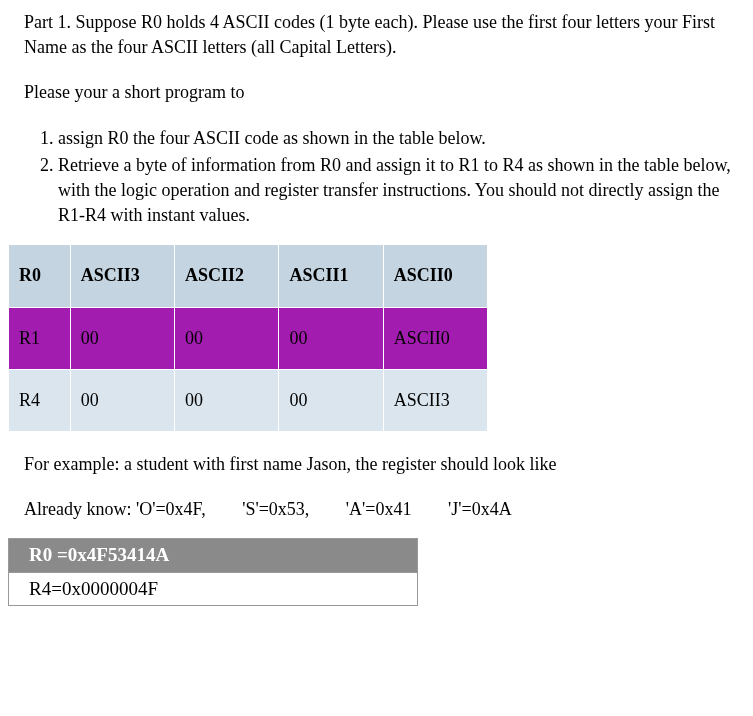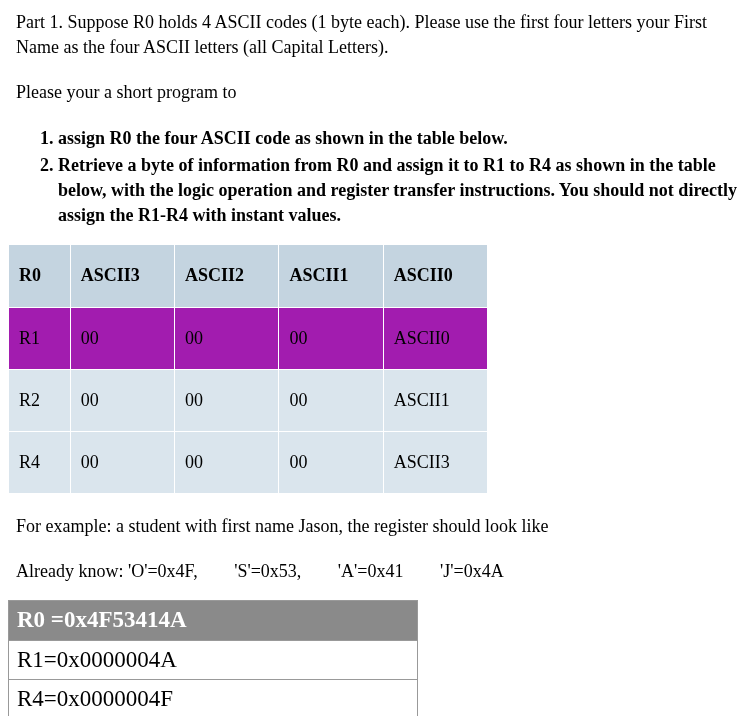--- a/index.html
+++ b/index.html
@@ -5,32 +5,31 @@
     body {
       font-family: 'Times New Roman', Times, serif;
       font-size: 18px;
       color: #000;
       margin: 0;
       padding: 10px 8px;
       width: 737px;
       line-height: 1.4;
     }
     p {
-      margin: 0 0 4px 8px;
+      margin: 0 0 4px 16px;
     }
     .para-block {
       margin-bottom: 20px;
     }
     ol {
       margin: 0 0 16px 0;
       padding-left: 50px;
     }
     ol li {
       margin-bottom: 2px;
-      font-weight: bold;
     }
     table {
       border-collapse: collapse;
       margin: 6px 0 20px 0;
     }
     .reg-table {
       width: 480px;
     }
     .reg-table th, .reg-table td {
       border: 1px solid #fff;
@@ -62,22 +61,22 @@
       display: inline-block;
       margin-right: 32px;
       text-align: center;
     }
     .result-table {
       width: 410px;
       border: 1px solid #999;
     }
     .result-table td {
       border: 1px solid #999;
-      padding: 3px 8px;
-      font-size: 23px;
+      padding: 3px 20px;
+      font-size: 19px;
     }
     .result-table .r0-row td {
       background-color: #8a8a8a;
       color: #fff;
       font-weight: bold;
     }
   </style>
 </head>
 <body>
 
@@ -100,27 +99,20 @@
     <th>ASCII0</th>
   </tr>
   <tr class="row-odd">
     <td>R1</td>
     <td>00</td>
     <td>00</td>
     <td>00</td>
     <td>ASCII0</td>
   </tr>
   <tr class="row-even">
-    <td>R2</td>
-    <td>00</td>
-    <td>00</td>
-    <td>00</td>
-    <td>ASCII1</td>
-  </tr>
-  <tr class="row-even">
     <td>R4</td>
     <td>00</td>
     <td>00</td>
     <td>00</td>
     <td>ASCII3</td>
   </tr>
 </tbody>
   </table>
 
 <p class="para-block">For example:  a student with first name Jason, the register should look like</p>
@@ -132,19 +124,16 @@
   <span class="spaced">'A'=0x41</span>
   <span class="spaced">'J'=0x4A</span>
 </p>
 
 <table class="result-table">
   <tbody>
       <tr class="r0-row">
     <td>R0 =0x4F53414A</td>
   </tr>
   <tr>
-    <td>R1=0x0000004A</td>
-  </tr>
-  <tr>
     <td>R4=0x0000004F</td>
   </tr>
 </tbody>
   </table>
 
 </body></html>

